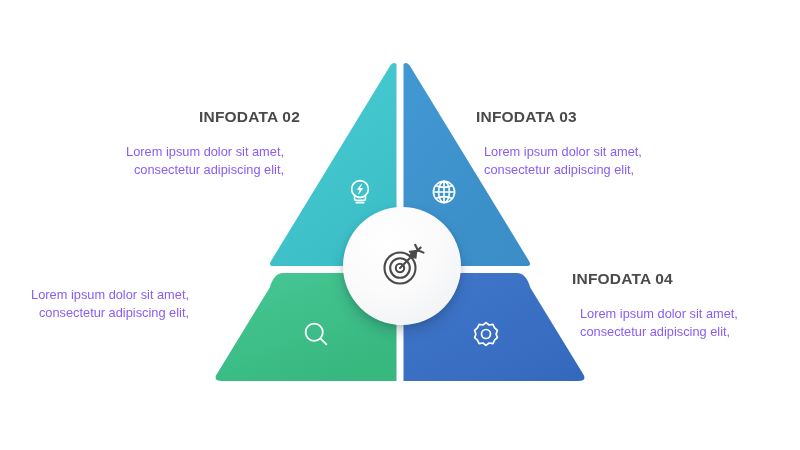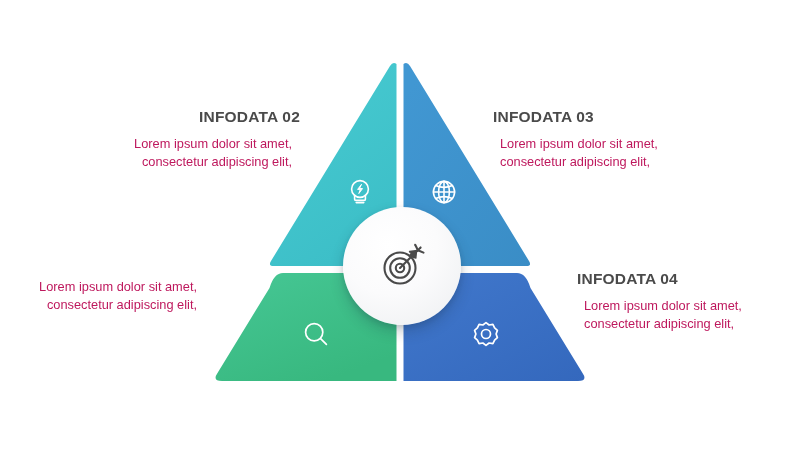--- a/index.html
+++ b/index.html
@@ -76,36 +76,36 @@
   .info-block {
     position: absolute;
     width: 190px;
     z-index: 3;
   }
   .info-block .info-title {
     font-size: 15.5px;
     font-weight: bold;
     color: #4a4a4a;
     letter-spacing: 0.2px;
-    margin: 0 0 4px 1px;
+    margin: 0 0 4px 8px;
     line-height: 1.2;
   }
   .info-block .info-desc {
     font-size: 12.8px;
-    color: #be185d;
+    color: #8b5cf6;
     line-height: 1.42;
-    margin: 8px;
+    margin: 16px;
   }
   .align-right { text-align: right; }
   .align-left  { text-align: left; }
 
   .info-02 { left: 110px; top: 108px; }
-  .info-03 { left: 492px; top: 108px; }
+  .info-03 { left: 468px; top: 108px; }
   .info-01 { left: 15px;  top: 270px; }
-  .info-04 { left: 576px; top: 270px; }
+  .info-04 { left: 564px; top: 270px; }
 </style>
 </head>
 <body>
 
 <div id="infographic">
 
   <div class="pyramid-layer">
     <svg class="pyramid-svg" viewBox="0 0 800 450" xmlns="http://www.w3.org/2000/svg">
       <defs>
         <linearGradient id="gradTeal" x1="0" y1="0" x2="0.45" y2="1">

